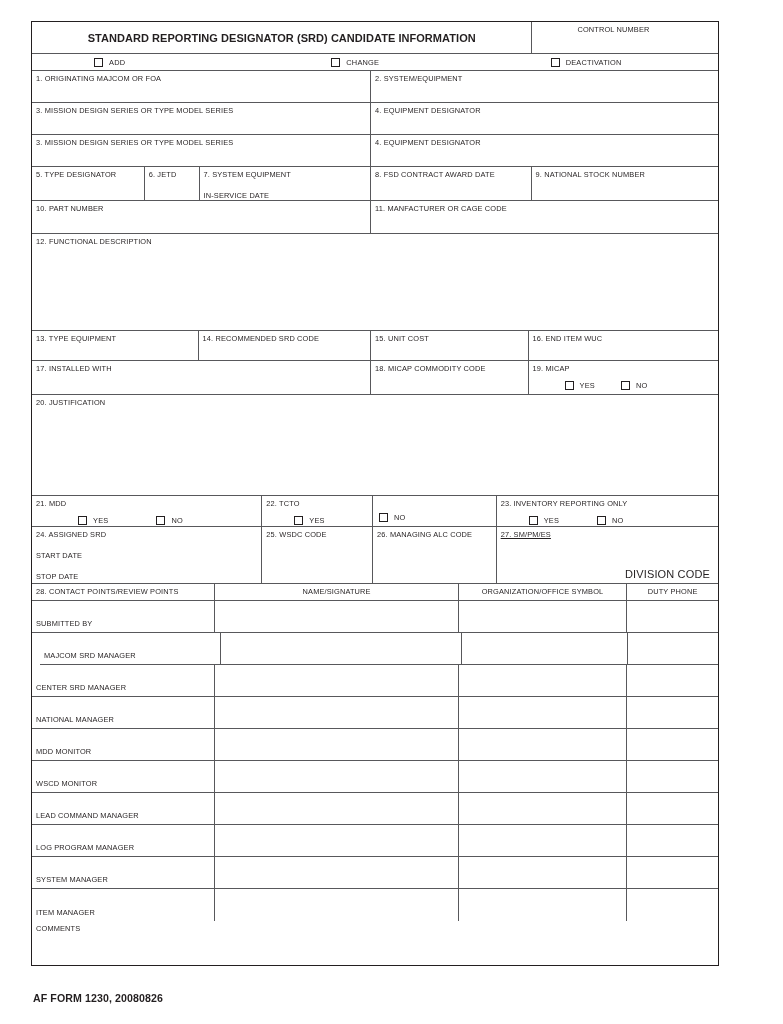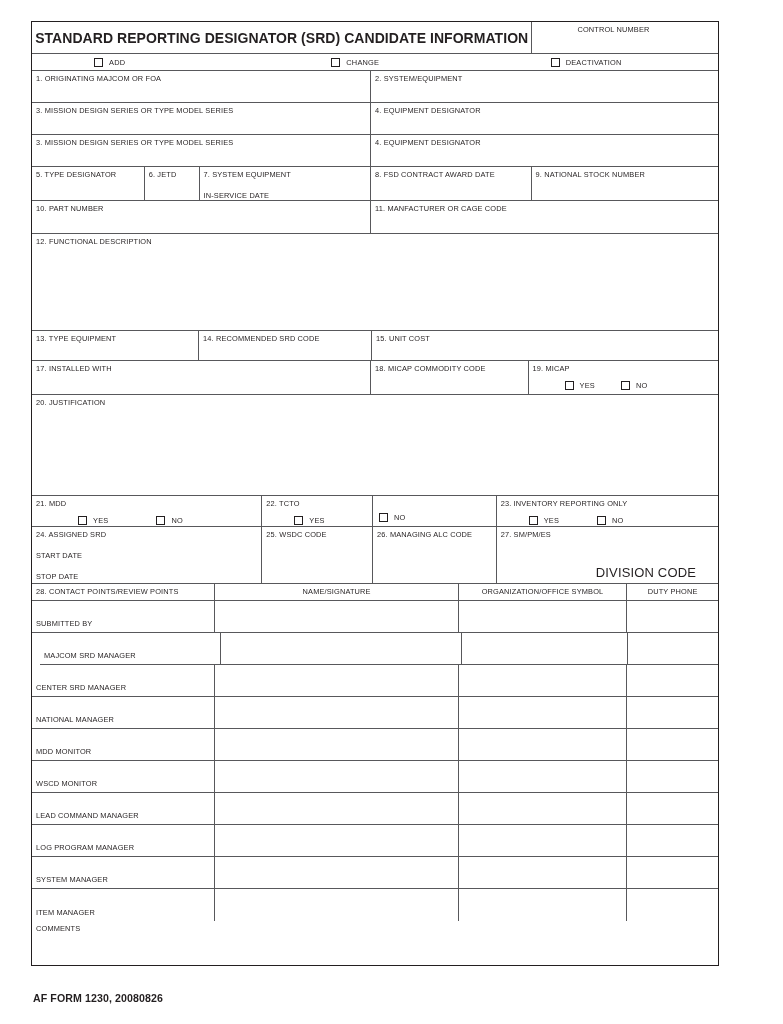--- a/index.html
+++ b/index.html
@@ -62,21 +62,21 @@
 
   
   .titlebar { height: 32px; }
   .title-cell {
     display: flex;
     align-items: center;
     justify-content: center;
     padding: 0;
   }
   .form-title {
-    font-size: 14px;
+    font-size: 11px;
     font-weight: bold;
     letter-spacing: 0.05px;
     white-space: nowrap;
   }
   .ctrl-cell { padding-top: 3px; padding-left: 5px; }
 
   
   .actionrow { height: 17px; }
   .action-cell {
     display: flex;
@@ -134,23 +134,23 @@
     padding: 0;
   }
   .contact-head-left {
     display: flex;
     align-items: center;
     justify-content: flex-start;
     padding-left: 4px;
   }
   .bottom-right-lbl {
     position: absolute;
-    right: 22px;
+    right: 8px;
     bottom: 3px;
-    font-size: 13px;
+    font-size: 11px;
     letter-spacing: 0.15px;
     white-space: nowrap;
   }
 </style>
 </head>
 <body>
 
 <div class="page">
 
   <div class="form">
@@ -266,20 +266,24 @@
         <div class="lbl"></div>
       </div>
       <div class="cell" style="width:173px;">
         <div class="lbl">14.  RECOMMENDED SRD CODE</div>
         <div class="lbl"></div>
       </div>
       <div class="cell" style="width:158px;">
         <div class="lbl">15. UNIT COST</div>
         <div class="lbl"></div>
       </div>
+      <div class="cell" style="width:190px;">
+        <div class="lbl">16.  END ITEM WUC</div>
+        <div class="lbl"></div>
+      </div>
     </div>
 
     <div class="row" style="height:34px;">
       <div class="cell" style="width:340px;">
         <div class="lbl">17. INSTALLED WITH</div>
         <div class="lbl"></div>
       </div>
       <div class="cell" style="width:158px;">
         <div class="lbl">18.  MICAP COMMODITY CODE</div>
         <div class="lbl"></div>
@@ -360,21 +364,21 @@
         <div class="lbl" style="margin-top:11px;">STOP DATE</div>
       </div>
       <div class="cell" style="width:111px;">
         <div class="lbl">25. WSDC CODE</div>
         <div class="lbl"></div>
       </div>
       <div class="cell" style="width:124px;">
         <div class="lbl">26. MANAGING ALC CODE</div>
         <div class="lbl"></div>
       </div>
-      <div class="cell" style="width:222px;">
+      <div class="cell" style="width:222px;text-decoration:underline;">
         <div class="lbl">27. SM/PM/ES</div>
         <span class="bottom-right-lbl">DIVISION CODE</span>
       </div>
     </div>
 
     <div class="row" style="height:17px;">
       <div class="cell contact-head-cell contact-head-left" style="width:184px;">
         <span class="lbl">28. CONTACT POINTS/REVIEW POINTS</span>
       </div>
       <div class="cell contact-head-cell" style="width:244px;">

